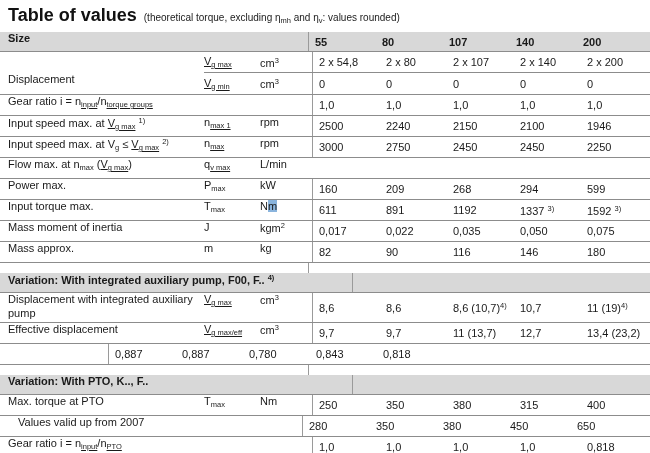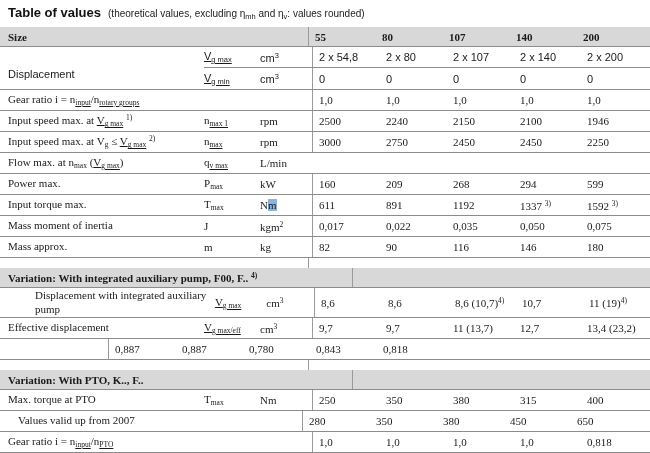--- a/index.html
+++ b/index.html
@@ -4,29 +4,29 @@
 <style>
   html,body{margin:0;padding:0;background:#ffffff;}
   body{
     width:650px;height:453px;overflow:hidden;
     font-family:"Liberation Sans","DejaVu Sans",sans-serif;
     font-size:11px;color:#1a1a1a;
     -webkit-font-smoothing:antialiased;
   }
   
   .title-wrap{padding:5px 0 6px 8px;white-space:nowrap;}
-  .title-main{font-size:13px;font-weight:bold;color:#111;}
+  .title-main{font-size:18px;font-weight:bold;color:#111;}
   .title-note{font-size:10px;color:#222;margin-left:4px;}
   
   .tbl{width:650px;}
-  .row{display:flex;align-items:center;min-height:21px;border-bottom:1px solid #8c8c8c;box-sizing:border-box;font-family:Liberation Serif, serif;}
+  .row{display:flex;min-height:21px;border-bottom:1px solid #8c8c8c;box-sizing:border-box;}
   .row.header{background:var(--header-bg,#d8d8d8);font-weight:bold;min-height:20px;}
   .row.section{background:var(--header-bg,#d8d8d8);font-weight:bold;min-height:20px;gap:44px;}
   .row.gap{min-height:10px;border-bottom:none;}
-  .row.tall{min-height:30px;padding-left:27px;}
+  .row.tall{min-height:30px;}
   .c-label{width:196px;padding-left:8px;box-sizing:content-box;line-height:1.25;}
   .c-label.indent{padding-left:18px;width:176px;}
   .c-symbol{width:56px;}
   .c-unit{width:52px;}
   .left-span{width:300px;padding-left:8px;white-space:nowrap;}
   .c-values{flex:1;display:flex;align-self:stretch;align-items:center;border-left:1px solid #9a9a9a;}
   .c-val{width:67px;padding-left:6px;box-sizing:border-box;white-space:nowrap;}
   
   .group{display:flex;border-bottom:1px solid #8c8c8c;box-sizing:border-box;}
   .group .c-label{display:flex;align-items:center;margin-top:14px;}
@@ -37,21 +37,21 @@
   .sub{font-size:7.5px;vertical-align:-2px;letter-spacing:0;}
   .sup{font-size:7.5px;vertical-align:4px;}
   .u{text-decoration:underline;text-underline-offset:1px;}
   .hl{background:var(--selection,#8ab4dd);}
 </style>
 </head>
 <body>
 
 <div class="title-wrap">
   <span class="title-main">Table of values</span>
-  <span class="title-note"><span>(theoretical values, excluding </span><span>η</span><span class="sub">mh</span><span> and </span><span>η</span><span class="sub">v</span><span>: values rounded)</span></span>
+  <span class="title-note"><span>(theoretical torque, excluding </span><span>η</span><span class="sub">mh</span><span> and </span><span>η</span><span class="sub">v</span><span>: values rounded)</span></span>
 </div>
 
 <div class="tbl">
   <div class="row header">
     <div class="left-span">Size</div>
     <div class="c-values" id="size-values">
         <div class="c-val">55</div>
         <div class="c-val">80</div>
         <div class="c-val">107</div>
         <div class="c-val">140</div>
@@ -80,21 +80,21 @@
               <div class="c-val">0</div>
               <div class="c-val">0</div>
               <div class="c-val">0</div>
               <div class="c-val">0</div>
               <div class="c-val">0</div>
             </div>
           </div>
         </div>
       </div>
       <div class="row">
-        <div class="c-label"><span>Gear ratio i = n</span><span class="sub u">input</span><span>/n</span><span class="sub u">rotary groups</span></div>
+        <div class="c-label"><span>Gear ratio i = n</span><span class="sub u">input</span><span>/n</span><span class="sub u">torque groups</span></div>
         <div class="c-symbol"></div>
         <div class="c-unit"></div>
         <div class="c-values">
           <div class="c-val">1,0</div>
           <div class="c-val">1,0</div>
           <div class="c-val">1,0</div>
           <div class="c-val">1,0</div>
           <div class="c-val">1,0</div>
         </div>
       </div>

